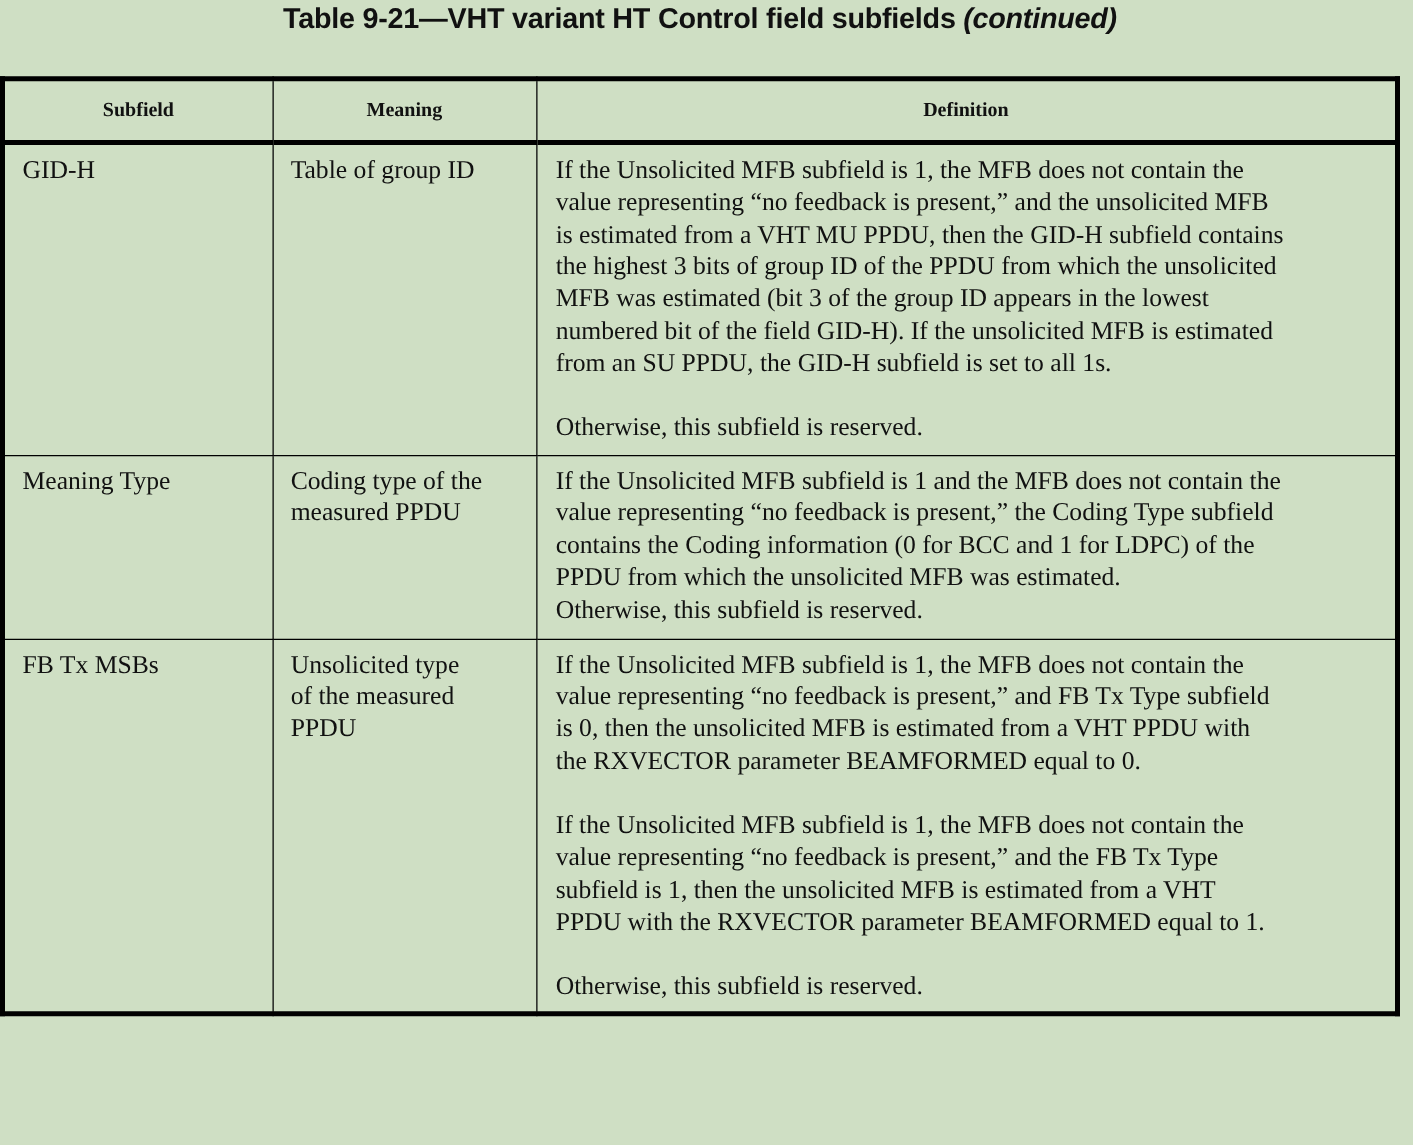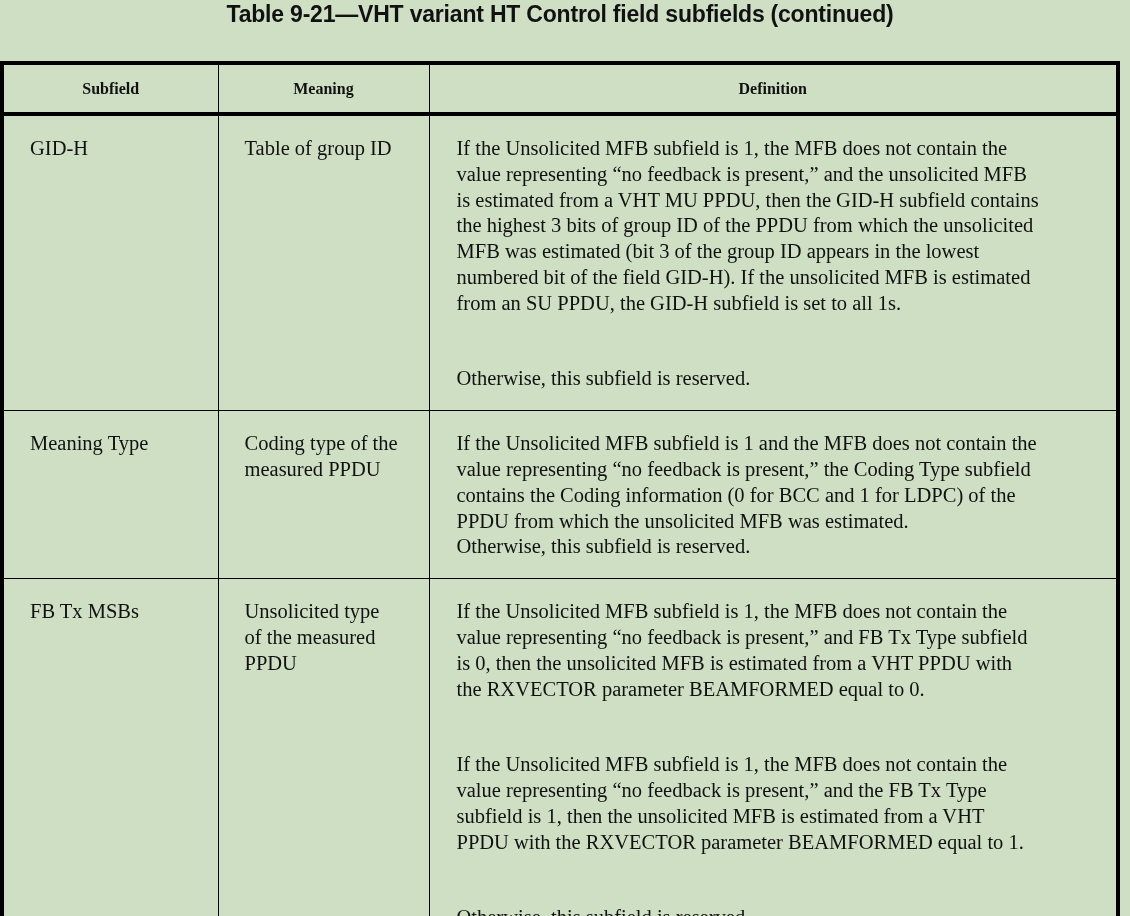--- a/index.html
+++ b/index.html
@@ -11,21 +11,21 @@
     color: #111;
   }
   .title {
     position: absolute; left: 0; top: 0; width: 1120px;
     text-align: center;
     font-family: "Liberation Sans", sans-serif;
     font-weight: bold; font-size: 23px; line-height: 28px;
     padding-top: 0px;
     letter-spacing: -0.2px;
   }
-  .title .cont { margin-left: 6px; text-align: center; }
+  .title .cont { font-style: italic; margin-left: 6px; text-align: center; }
   table.t {
     position: absolute; left: 0; top: 61px;
     width: 1120px;
     border-collapse: collapse;
     border: 4px solid #000;
     table-layout: fixed;
   }
   table.t td, table.t th {
     border: 1.5px solid #000;
     vertical-align: top;
@@ -38,21 +38,21 @@
     vertical-align: middle;
     text-align: center;
     font-weight: bold;
     font-size: 16px;
     border-bottom: 4px solid #000;
   }
   col.c1 { width: 216px; }
   col.c2 { width: 211px; }
   .cell { padding: 8px 8px 6px 14px; }
   .cell3 { padding: 8px 8px 6px 15px; }
-  .para { margin: 12px; white-space: pre-line; }
+  .para { margin: 0; white-space: pre-line; }
   .gap { height: 25.8px; }
   .watermark {
     position: absolute; right: 14px; top: 924px;
     font-family: "Liberation Sans", sans-serif;
     font-size: 14px; color: #9aa79a;
   }
 </style>
 </head>
 <body>
 

